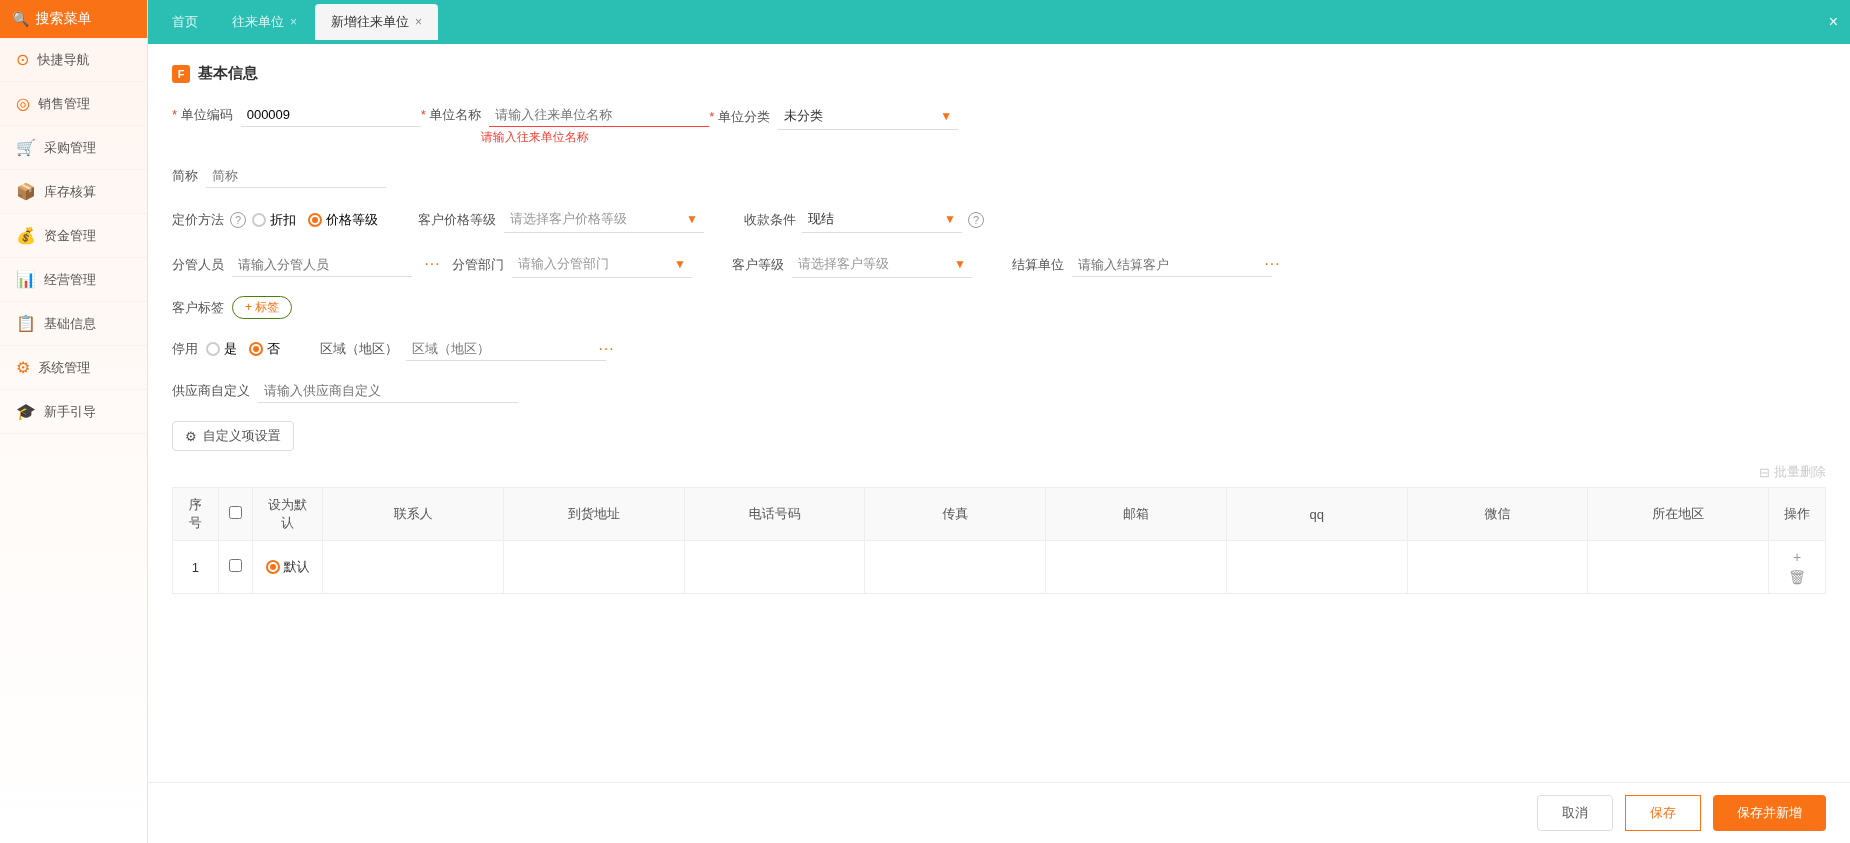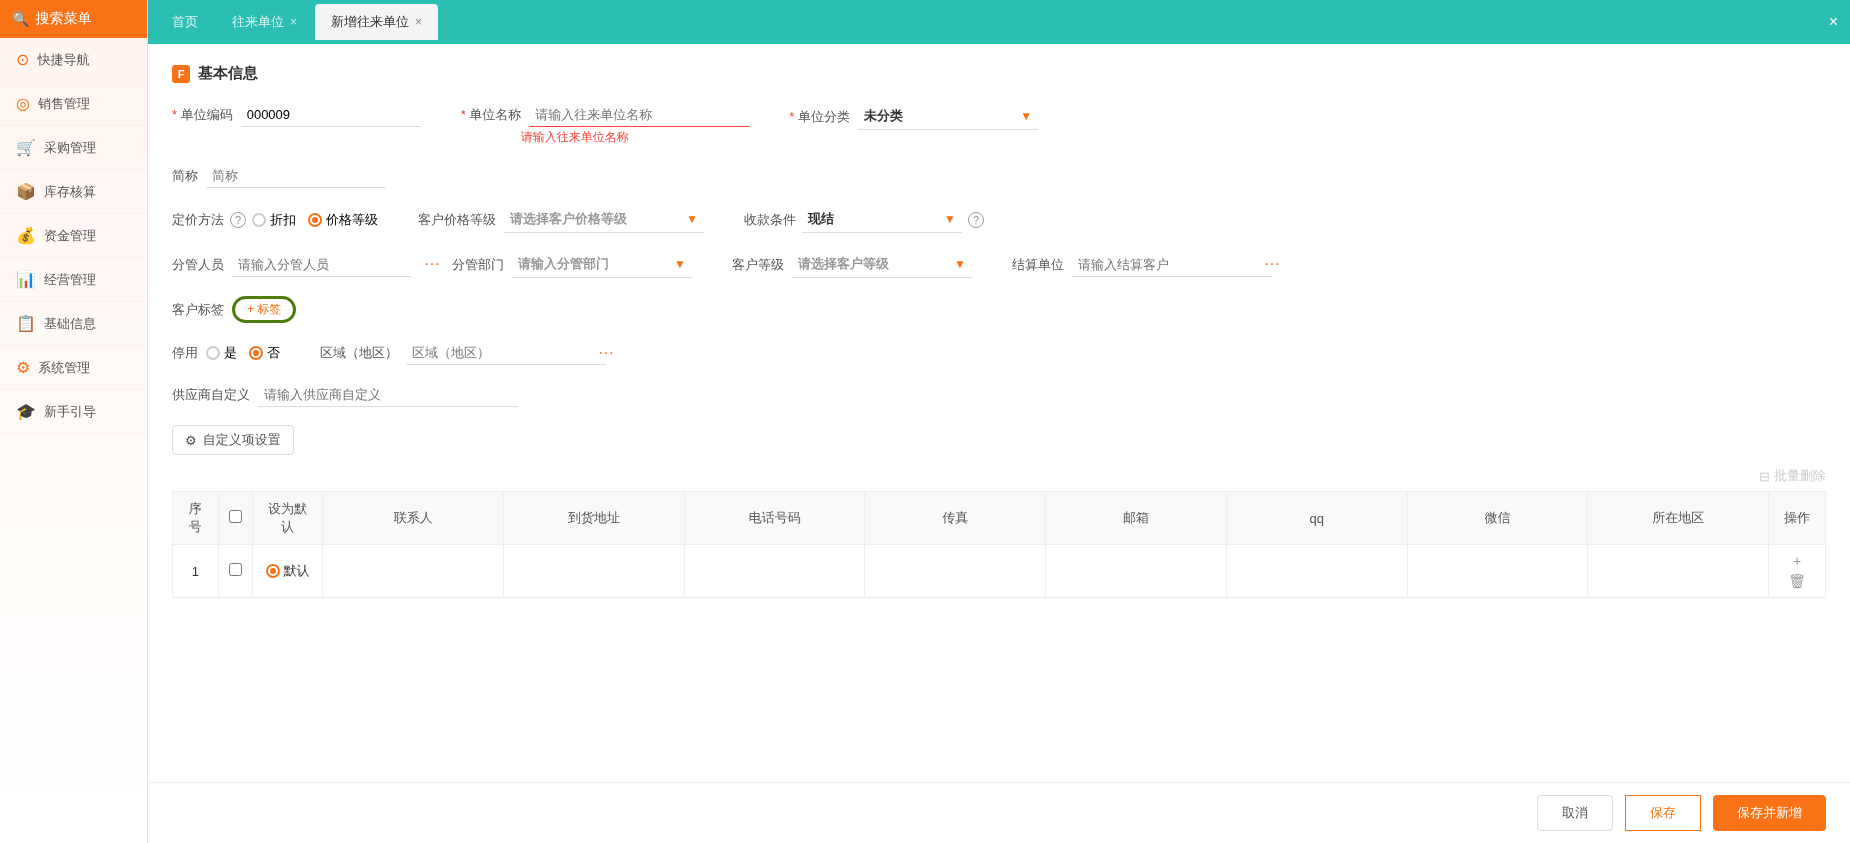--- a/index.html
+++ b/index.html
@@ -197,35 +197,34 @@
       background: #f97316;
     }
 
     
     .select-wrap {
       display: flex;
       align-items: center;
       border-bottom: 1px solid #ddd;
       width: 180px;
       padding: 4px 6px;
-      font-weight: bold;
     }
     .select-wrap select, .select-placeholder {
       flex: 1;
       border: none;
       background: transparent;
       font-size: 13px;
       color: #999;
       outline: none;
     }
     .dropdown-arrow { color: #f97316; font-size: 12px; }
 
     
     .tag-btn {
-      border: 3px solid #4d7c0f;
+      border: 1px solid #4d7c0f;
       color: #f97316;
       background: white;
       border-radius: 20px;
       padding: 2px 12px;
       font-size: 12px;
       cursor: pointer;
       display: flex;
       align-items: center;
       gap: 4px;
     }
@@ -426,21 +425,21 @@
   </div>
 
   <div class="content">
 
     <div class="section-header">
       <div class="section-icon">F</div>
       <span>基本信息</span>
     </div>
 
 
-    <div class="form-row" style="align-items:flex-start; gap:40px;">
+    <div class="form-row" style="align-items:flex-start; ">
       <div class="form-group" style="flex:0 0 auto;">
         <span class="form-label required">单位编码</span>
         <input class="form-input" type="text" value="000009" style="">
       </div>
       <div class="form-group" style="flex:0 0 auto; flex-direction:column; align-items:flex-start; gap:2px;">
         <div style="display:flex; align-items:center; gap:8px;">
           <span class="form-label required">单位名称</span>
           <input class="form-input error-input form-input-wide" type="text" placeholder="请输入往来单位名称" style="">
         </div>
         <div style="margin-left:60px;">

